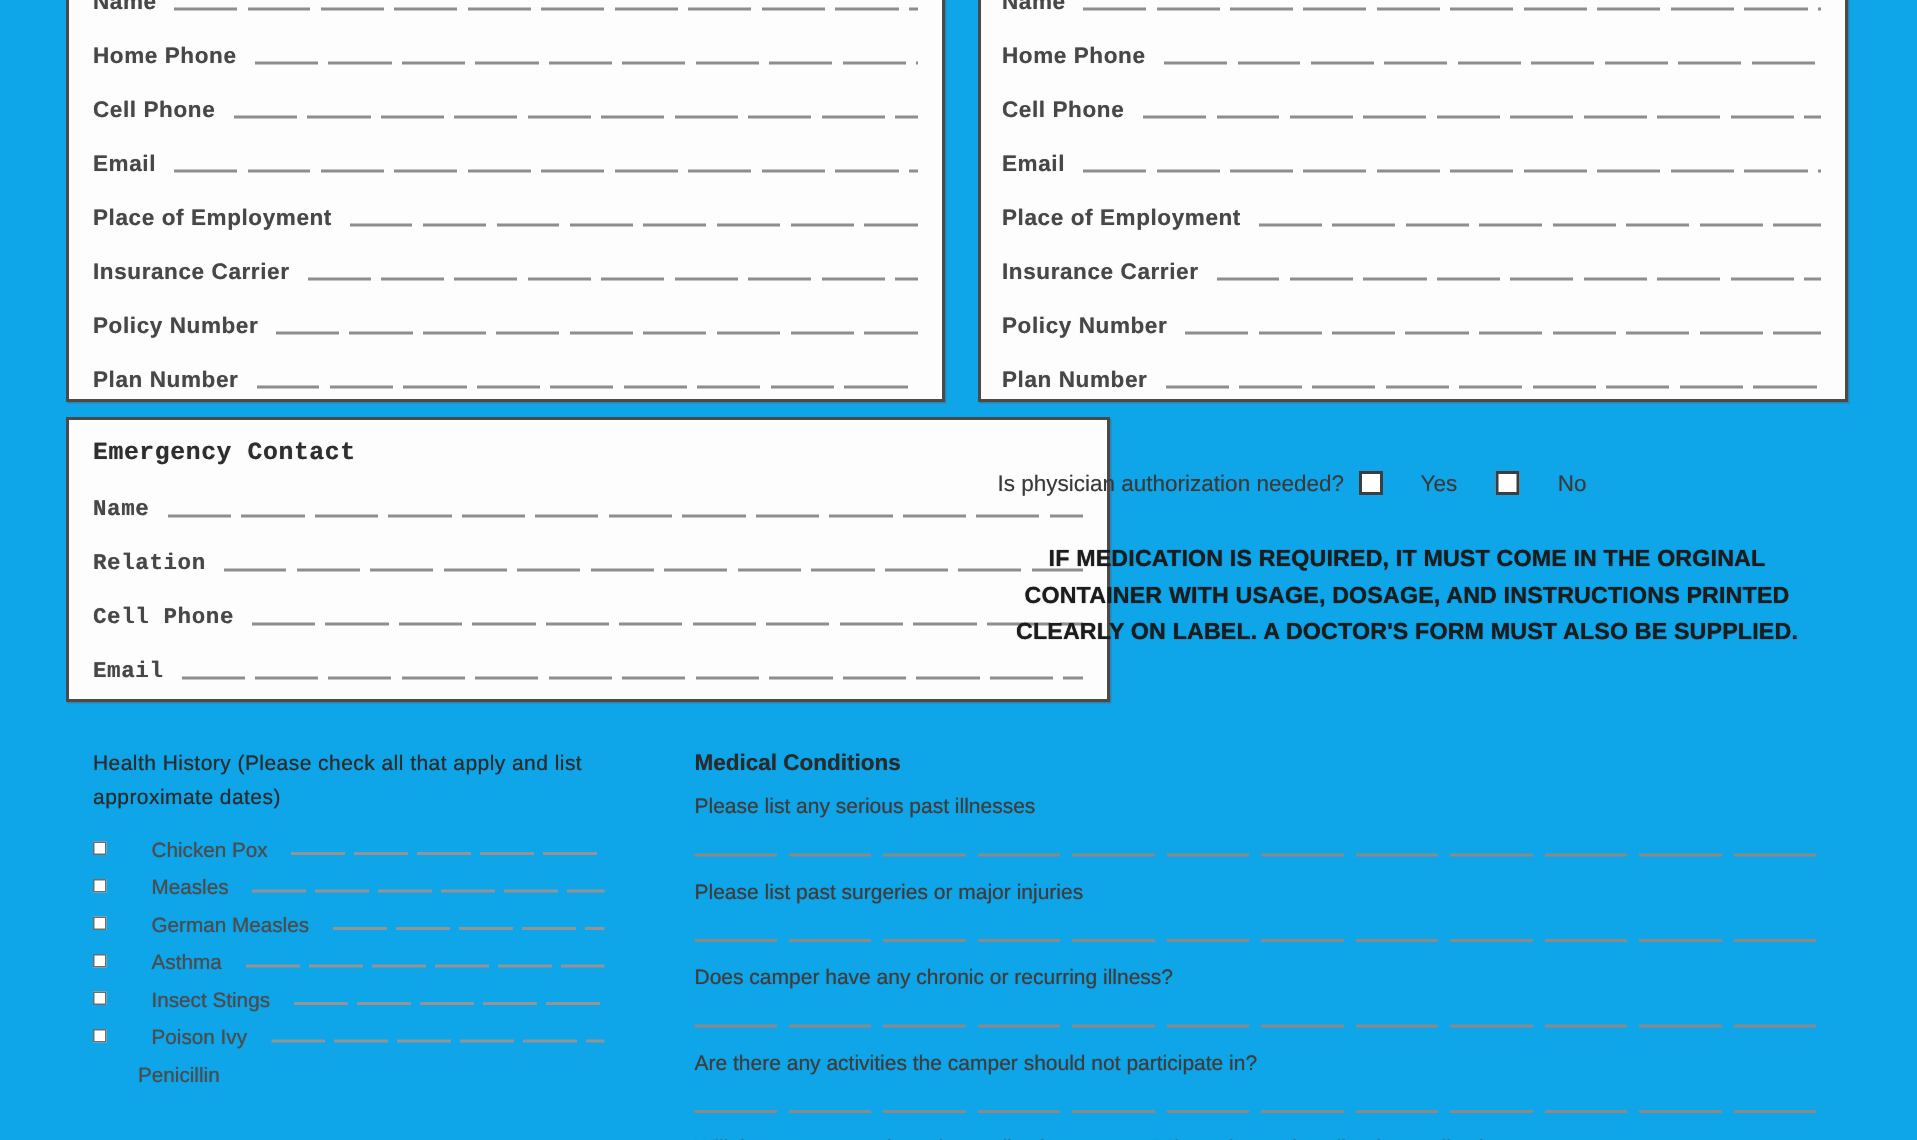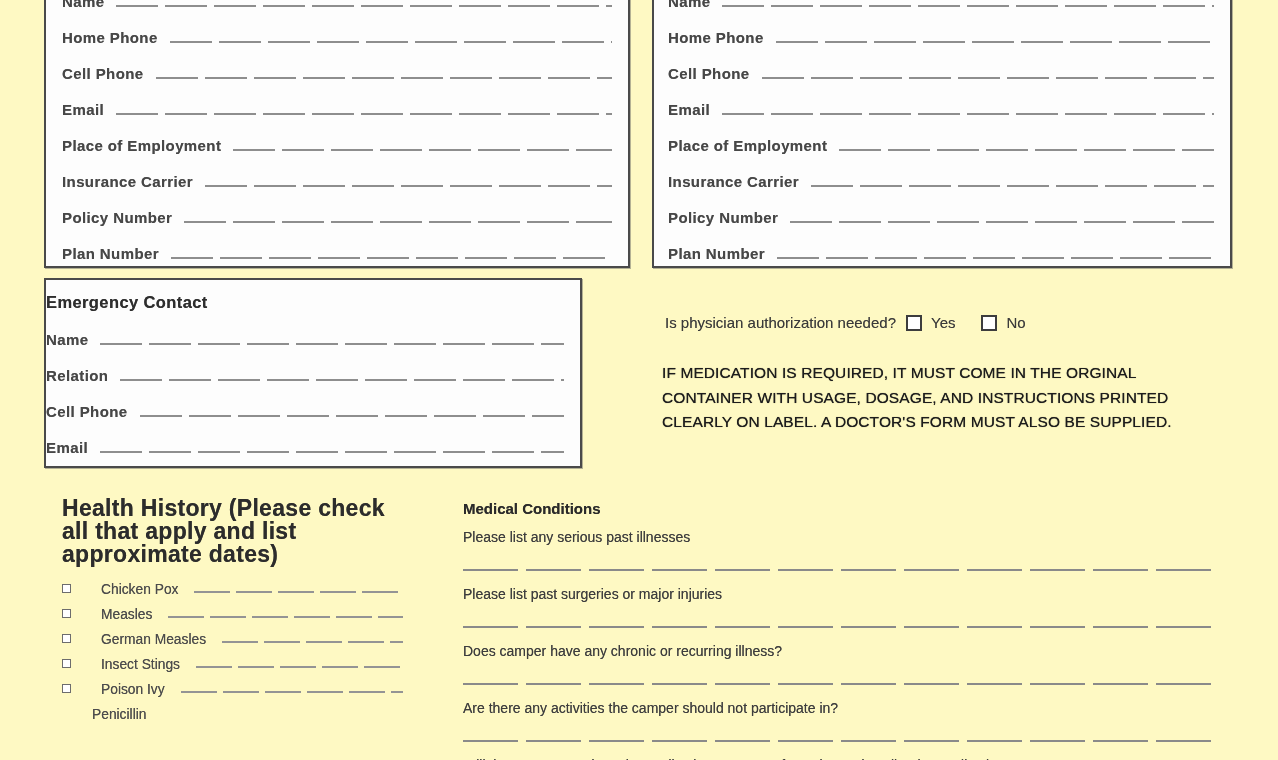--- a/index.html
+++ b/index.html
@@ -6,32 +6,32 @@
   html, body {
     margin: 0; padding: 0;
     width: 1278px; height: 760px;
     overflow: hidden;
     background: #ffffff;
     font-family: "Liberation Sans", sans-serif;
   }
   #page {
     position: relative;
     width: 1278px; height: 760px;
-    background: #fef9c3;
+    background: #0ea5e9;
   }
   
   .box {
     position: absolute;
     border: 2px solid #4a4a4a;
     box-shadow: 1px 1px 0 rgba(90,90,90,.45);
     background: #fdfdfd;
   }
   #parent1-box { left: 44px;  top: -38px; width: 586px; height: 306px; padding: 10px 14px 0 16px; }
   #parent2-box { left: 652px; top: -38px; width: 580px; height: 306px; padding: 10px 14px 0 14px; }
-  #emergency-box { left: 44px; top: 278px; width: 538px; height: 190px; padding: 6px 14px 0 0; }
+  #emergency-box { left: 44px; top: 278px; width: 696px; height: 190px; padding: 6px 14px 0 16px; font-family: Liberation Mono, monospace; }
 
   .box-title {
     font-size: 16.5px; font-weight: 700; color: #2e2e2e;
     letter-spacing: .4px; height: 20px; line-height: 20px; margin-top: 6px;
     text-shadow: 0 0 .5px rgba(40,40,40,.7);
   }
 
   
   .frow { display: flex; align-items: flex-end; height: 36px; }
   .flabel {
@@ -40,43 +40,43 @@
     text-shadow: 0 0 .5px rgba(70,70,70,.6);
   }
   .fline {
     flex: 1; height: 2px; margin: 0 2px 3px 12px;
     background: repeating-linear-gradient(90deg, #8e8e8e 0 42px, transparent 42px 49px);
   }
 
   
   #physician-row {
     position: absolute; left: 665px; top: 314px;
-    display: flex; align-items: flex-end;
+    display: flex; align-items: flex-start;
     font-size: 15px; color: #3a3a3a;
     text-shadow: 0 0 .5px rgba(70,70,70,.55);
   }
   .auth-checkbox {
     width: 16px; height: 16px; border: 2px solid #3d3d3d;
     background: #fff; margin-left: 10px;
   }
   .auth-checkbox.second { margin-left: 26px; }
-  .auth-option-label { margin-left: 9px; }
+  .auth-option-label { margin-left: 25px; }
 
   
   #medication-notice {
     position: absolute; left: 662px; top: 361px; width: 552px;
-    text-align: left; font-weight: 400; font-size: 15.5px;
+    text-align: center; font-weight: 700; font-size: 15.5px;
     line-height: 24.5px; color: #1c1c1c; letter-spacing: .1px;
     text-shadow: 0 0 .7px rgba(10,10,10,.8);
   }
 
   
   #health-history { position: absolute; left: 62px; top: 497px; width: 345px; }
   .hh-title {
-    font-size: 23px; font-weight: 700; color: #2c2c2c;
+    font-size: 14px; font-weight: 400; color: #2c2c2c;
     line-height: 23px; letter-spacing: .3px;
     text-shadow: 0 0 .5px rgba(40,40,40,.7);
   }
   #health-history-list { margin-top: 6px; }
   .crow { display: flex; align-items: flex-end; height: 25px; }
   .cbox {
     flex: 0 0 auto; width: 9px; height: 9px;
     border: 1.5px solid #6d6d6d; background: #fff; margin-bottom: 4px;
   }
   .clabel {
@@ -251,20 +251,25 @@
     <span class="cline"></span>
   </div>
 
   <div class="crow">
     <span class="cbox"></span>
     <span class="clabel">German Measles</span>
     <span class="cline"></span>
   </div>
 
 
+  <div class="crow">
+    <span class="cbox"></span>
+    <span class="clabel">Asthma</span>
+    <span class="cline"></span>
+  </div>
 
 
   <div class="crow">
     <span class="cbox"></span>
     <span class="clabel">Insect Stings</span>
     <span class="cline"></span>
   </div>
 
   <div class="crow">
     <span class="cbox"></span>

